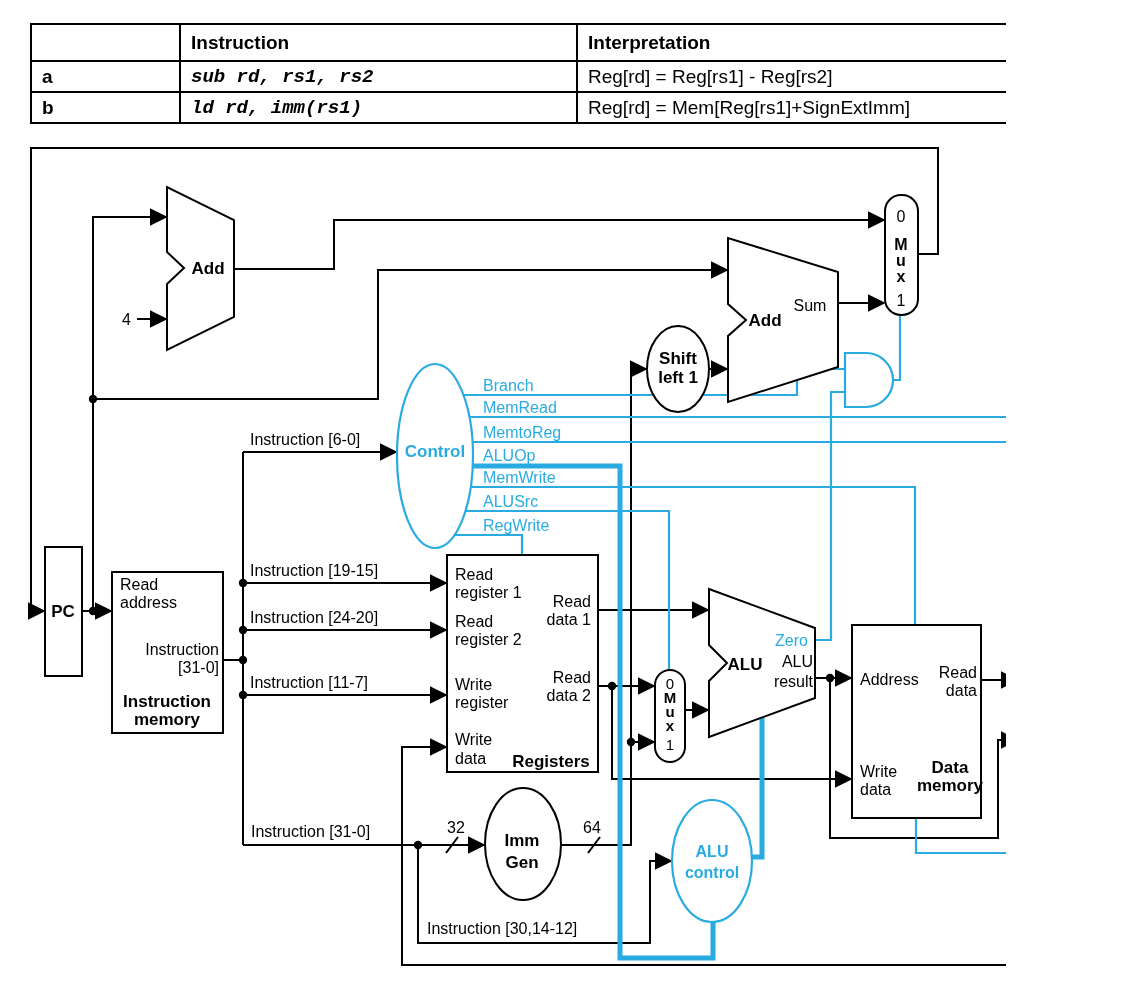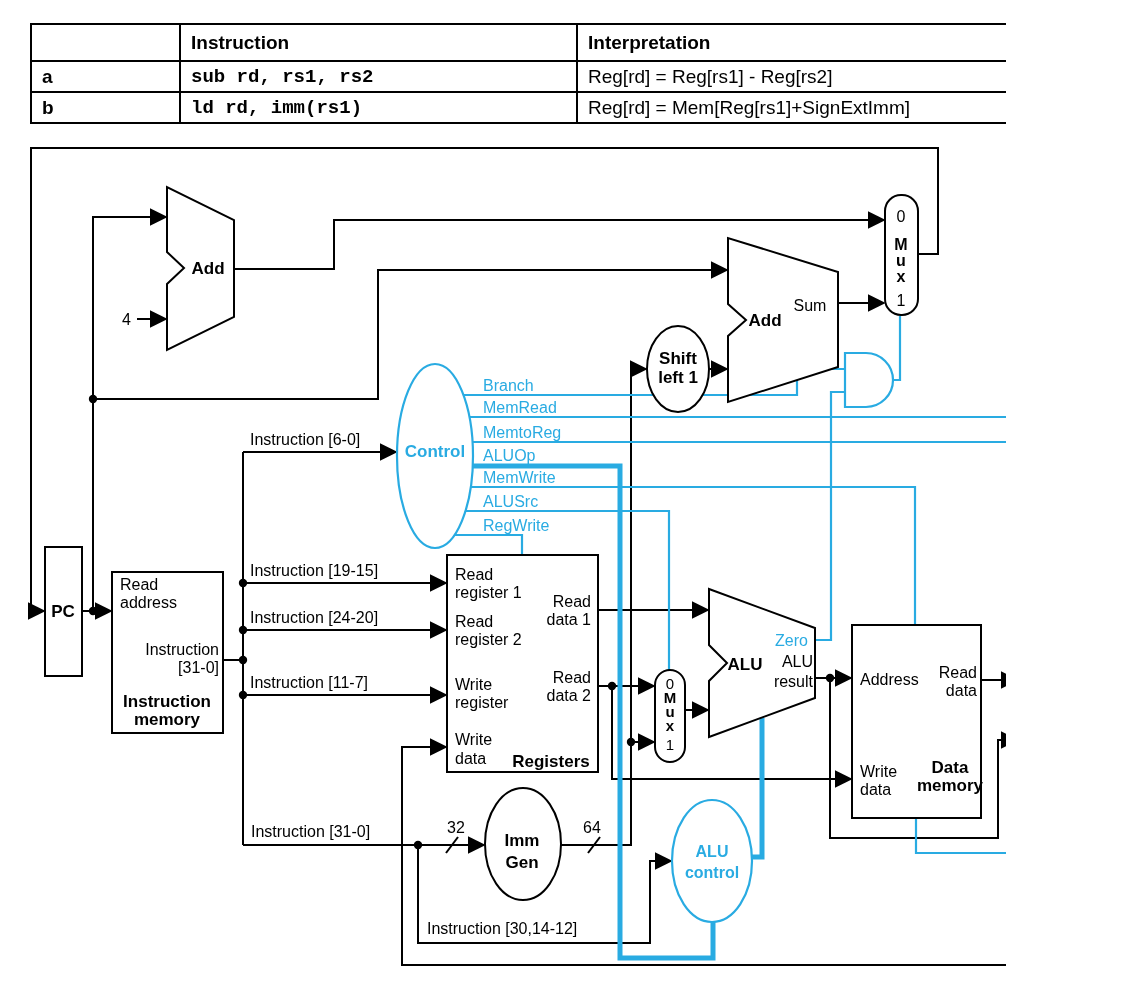--- a/index.html
+++ b/index.html
@@ -8,21 +8,21 @@
   
   #instr-table{position:absolute;left:30px;top:23px;width:1080px;border-collapse:collapse;
                table-layout:fixed;}
   #instr-table td,#instr-table th{border:2px solid #000;padding:0 0 0 10px;text-align:left;
                vertical-align:middle;white-space:nowrap;overflow:hidden;}
   #instr-table tr.hdr td{height:35px;font-size:19px;font-weight:bold;}
   #instr-table tr.row td{height:29px;font-size:19px;}
   .c-key{width:137px;font-weight:bold;font-size:19px;}
   .c-ins{width:385px;}
   .c-int{width:558px;}
-  .mono{font-family:"Liberation Mono","DejaVu Sans Mono",monospace;font-weight:bold;font-size:18px;}
+  .mono{font-family:"Liberation Mono","DejaVu Sans Mono",monospace;font-weight:bold;font-size:18px;font-style:italic;}
   
   #dia{position:absolute;left:0;top:0;}
   svg text{font-family:"Liberation Sans",sans-serif;fill:#000;}
   .t16{font-size:16px;}
   .b17{font-size:17px;font-weight:bold;}
   .cy16{font-size:16px;fill:#29ABE2;}
   .cyb{font-size:17px;font-weight:bold;fill:#29ABE2;}
   .cyb16{font-size:16px;font-weight:bold;fill:#29ABE2;}
   .m16{font-size:16px;} .mb16{font-size:16px;font-weight:bold;}
   .m15{font-size:15px;} .mb15{font-size:15px;font-weight:bold;}

